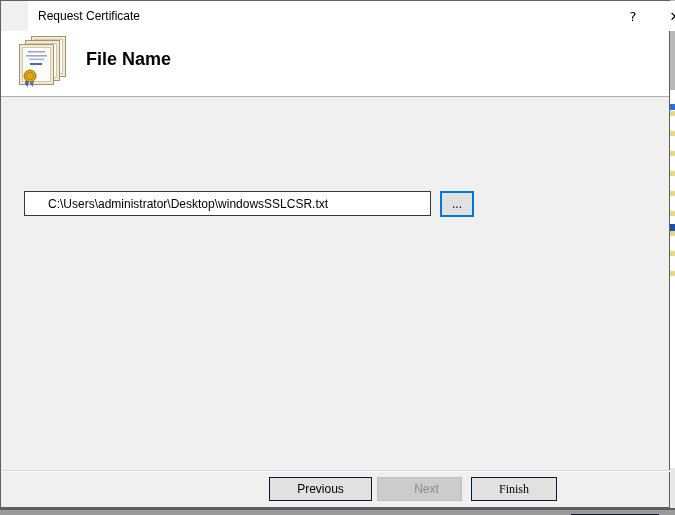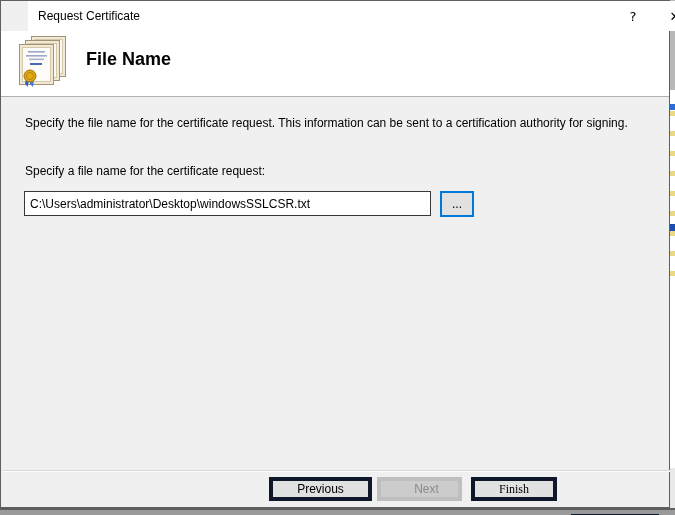--- a/index.html
+++ b/index.html
@@ -73,42 +73,42 @@
     position:absolute; left:24px; top:163px;
     font-size:12px; color:#000;
   }
   .path-input {
     position:absolute; left:23px; top:190px;
     width:407px; height:25px;
     background:#ffffff;
     border:1px solid #383838;
     font-family:"Liberation Sans", sans-serif;
     font-size:12px; color:#000;
-    padding:0 5px;
+    padding:0 23px;
     outline:none;
   }
   .browse-btn {
     position:absolute; left:439px; top:190px;
     width:34px; height:26px;
     background:#e1e1e1;
     border:2px solid #0078d7;
     font-family:"Liberation Sans", sans-serif;
     font-size:12px; color:#000;
     line-height:14px;
   }
 
   .footer-sep {
     position:absolute; left:1px; top:469px; width:668px; height:2px;
     border-top:1px solid #d8d8d8;
     border-bottom:1px solid #fdfdfd;
   }
   .btn {
     position:absolute; top:476px; height:24px;
     background:#e1e1e1;
-    border:4px solid #0f172a;
+    border:1px solid #0f172a;
     font-family:"Liberation Sans", sans-serif;
     font-size:12px; color:#000;
     text-align:center;
   }
   .btn.disabled {
     background:#cccccc;
     border-color:#bfbfbf;
     color:#8b8b8b;
   }
   #btn-previous { left:268px; width:103px; }
@@ -163,23 +163,21 @@
         <polygon points="11,43 14.5,43 12.5,51 10,47.5" fill="#2f62c4"></polygon>
         <polygon points="15.5,43 19,43 18,51 14.8,47.8" fill="#4a7ad8"></polygon>
 
         <circle cx="15" cy="40" r="6" fill="#e2a716" stroke="#9a7408"></circle>
         <circle cx="15" cy="40" r="3.6" fill="none" stroke="#b8880c"></circle>
       </svg>
     </span>
     <span class="header-title">File Name</span>
   </div>
 
-  <div class="description">Specify the file name for the certificate request. This information can be sent to a certification authority for signing.</div>
 
-  <div class="field-label">Specify a file name for the certificate request:</div>
 
   <input class="path-input" type="text" value="C:\Users\administrator\Desktop\windowsSSLCSR.txt" style="">
 
   <button class="browse-btn">...</button>
 
   <div class="footer-sep"></div>
 
   <button class="btn" id="btn-previous">Previous</button>
   <button class="btn disabled" id="btn-next" disabled="disabled">Next</button>
   <button class="btn" id="btn-finish">Finish</button>

